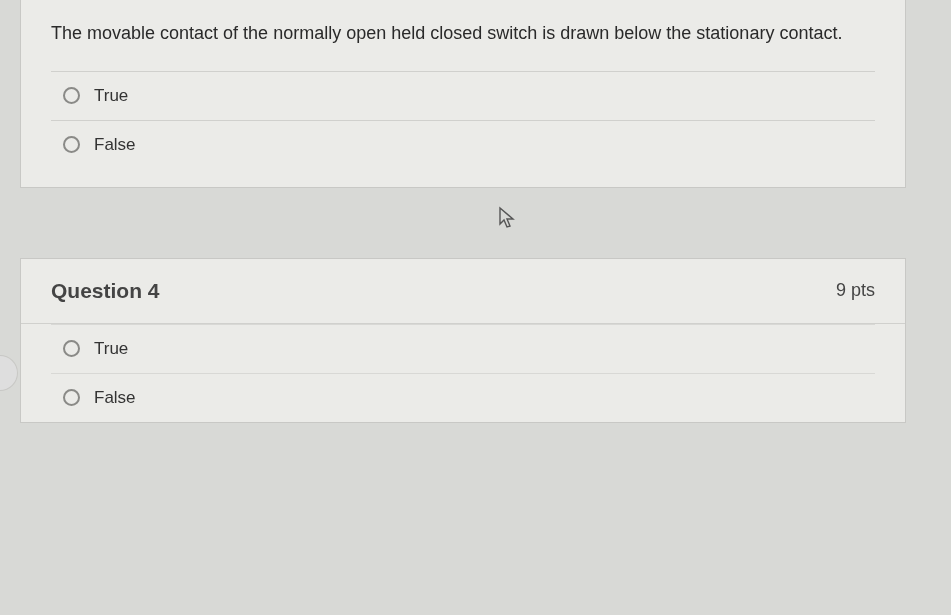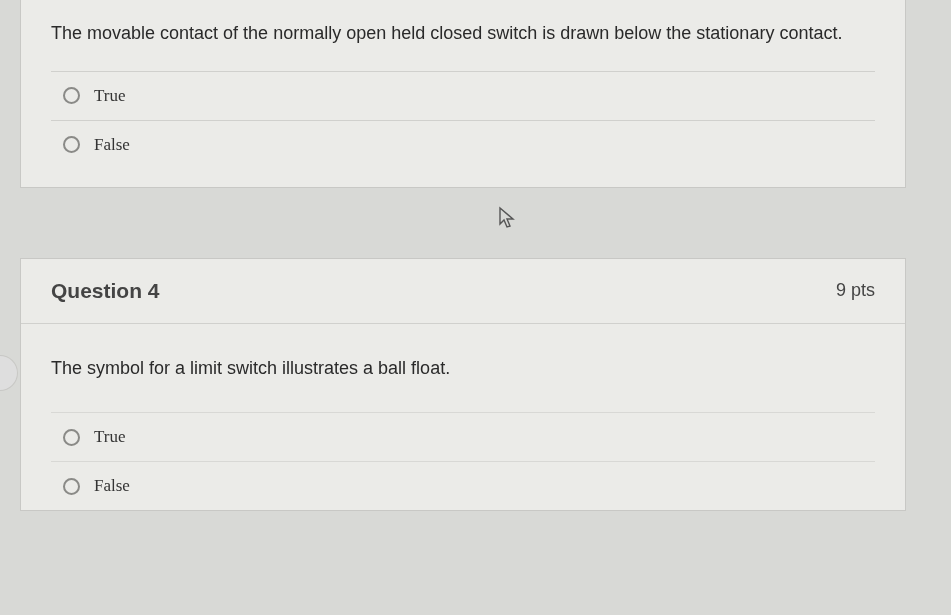--- a/index.html
+++ b/index.html
@@ -46,21 +46,20 @@
       width: 17px;
       height: 17px;
       border: 2px solid #8a8a87;
       border-radius: 50%;
       flex-shrink: 0;
       background: transparent;
     }
     .option-label {
       color: #333;
       font-size: 17px;
-      font-family: Liberation Serif, serif;
     }
     .gap {
       height: 70px;
       position: relative;
     }
     .cursor {
       position: absolute;
       left: 498px;
       top: 18px;
       width: 18px;
@@ -137,21 +136,20 @@
   <svg class="cursor" viewBox="0 0 18 24">
     <path d="M 2 2 L 2 18 L 6 14 L 9 21 L 12 20 L 9 13 L 15 13 Z" fill="none" stroke="#555" stroke-width="1.4"></path>
   </svg>
 </div>
 
 <div class="question-card q4-card">
   <div class="question-header">
     <div class="question-title">Question 4</div>
     <div class="points">9 pts</div>
   </div>
-  <div class="q4-text">The symbol for a limit switch illustrates a ball float.</div>
   <div class="q4-options">
     <div class="q4-option-row">
       <span class="radio-circle"></span>
       <span class="option-label">True</span>
     </div>
     <div class="q4-option-row">
       <span class="radio-circle"></span>
       <span class="option-label">False</span>
     </div>
   </div>

